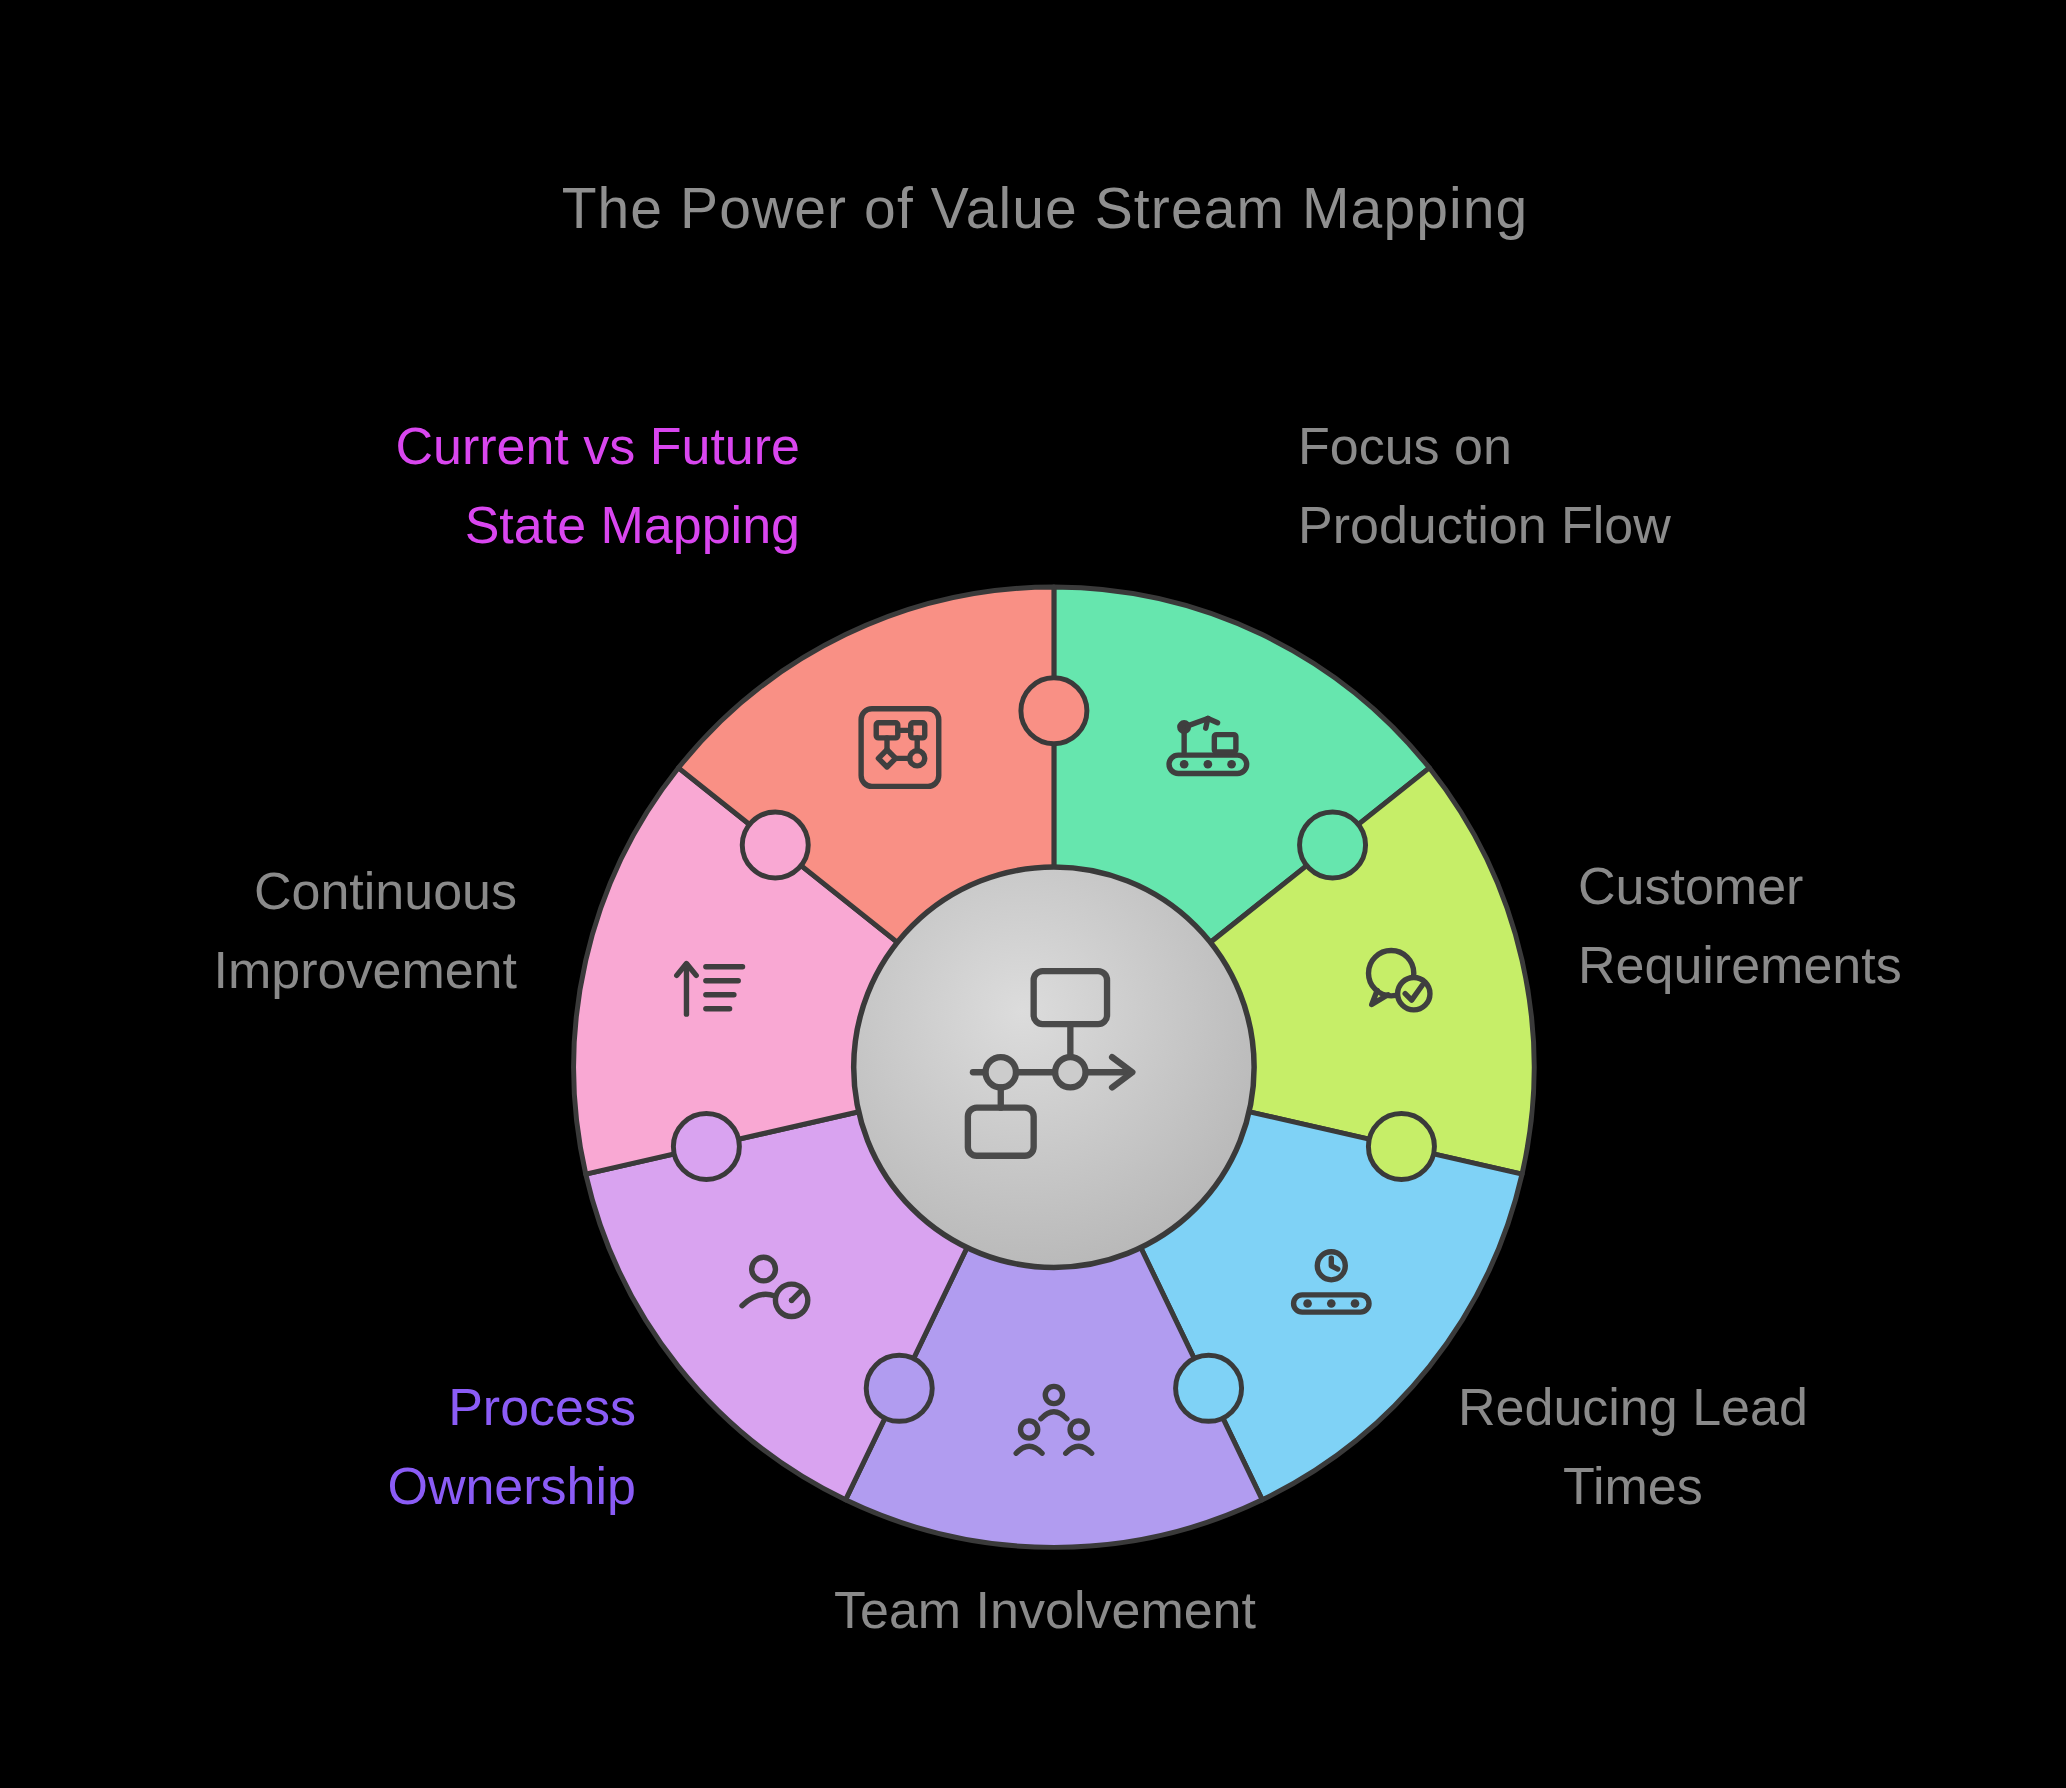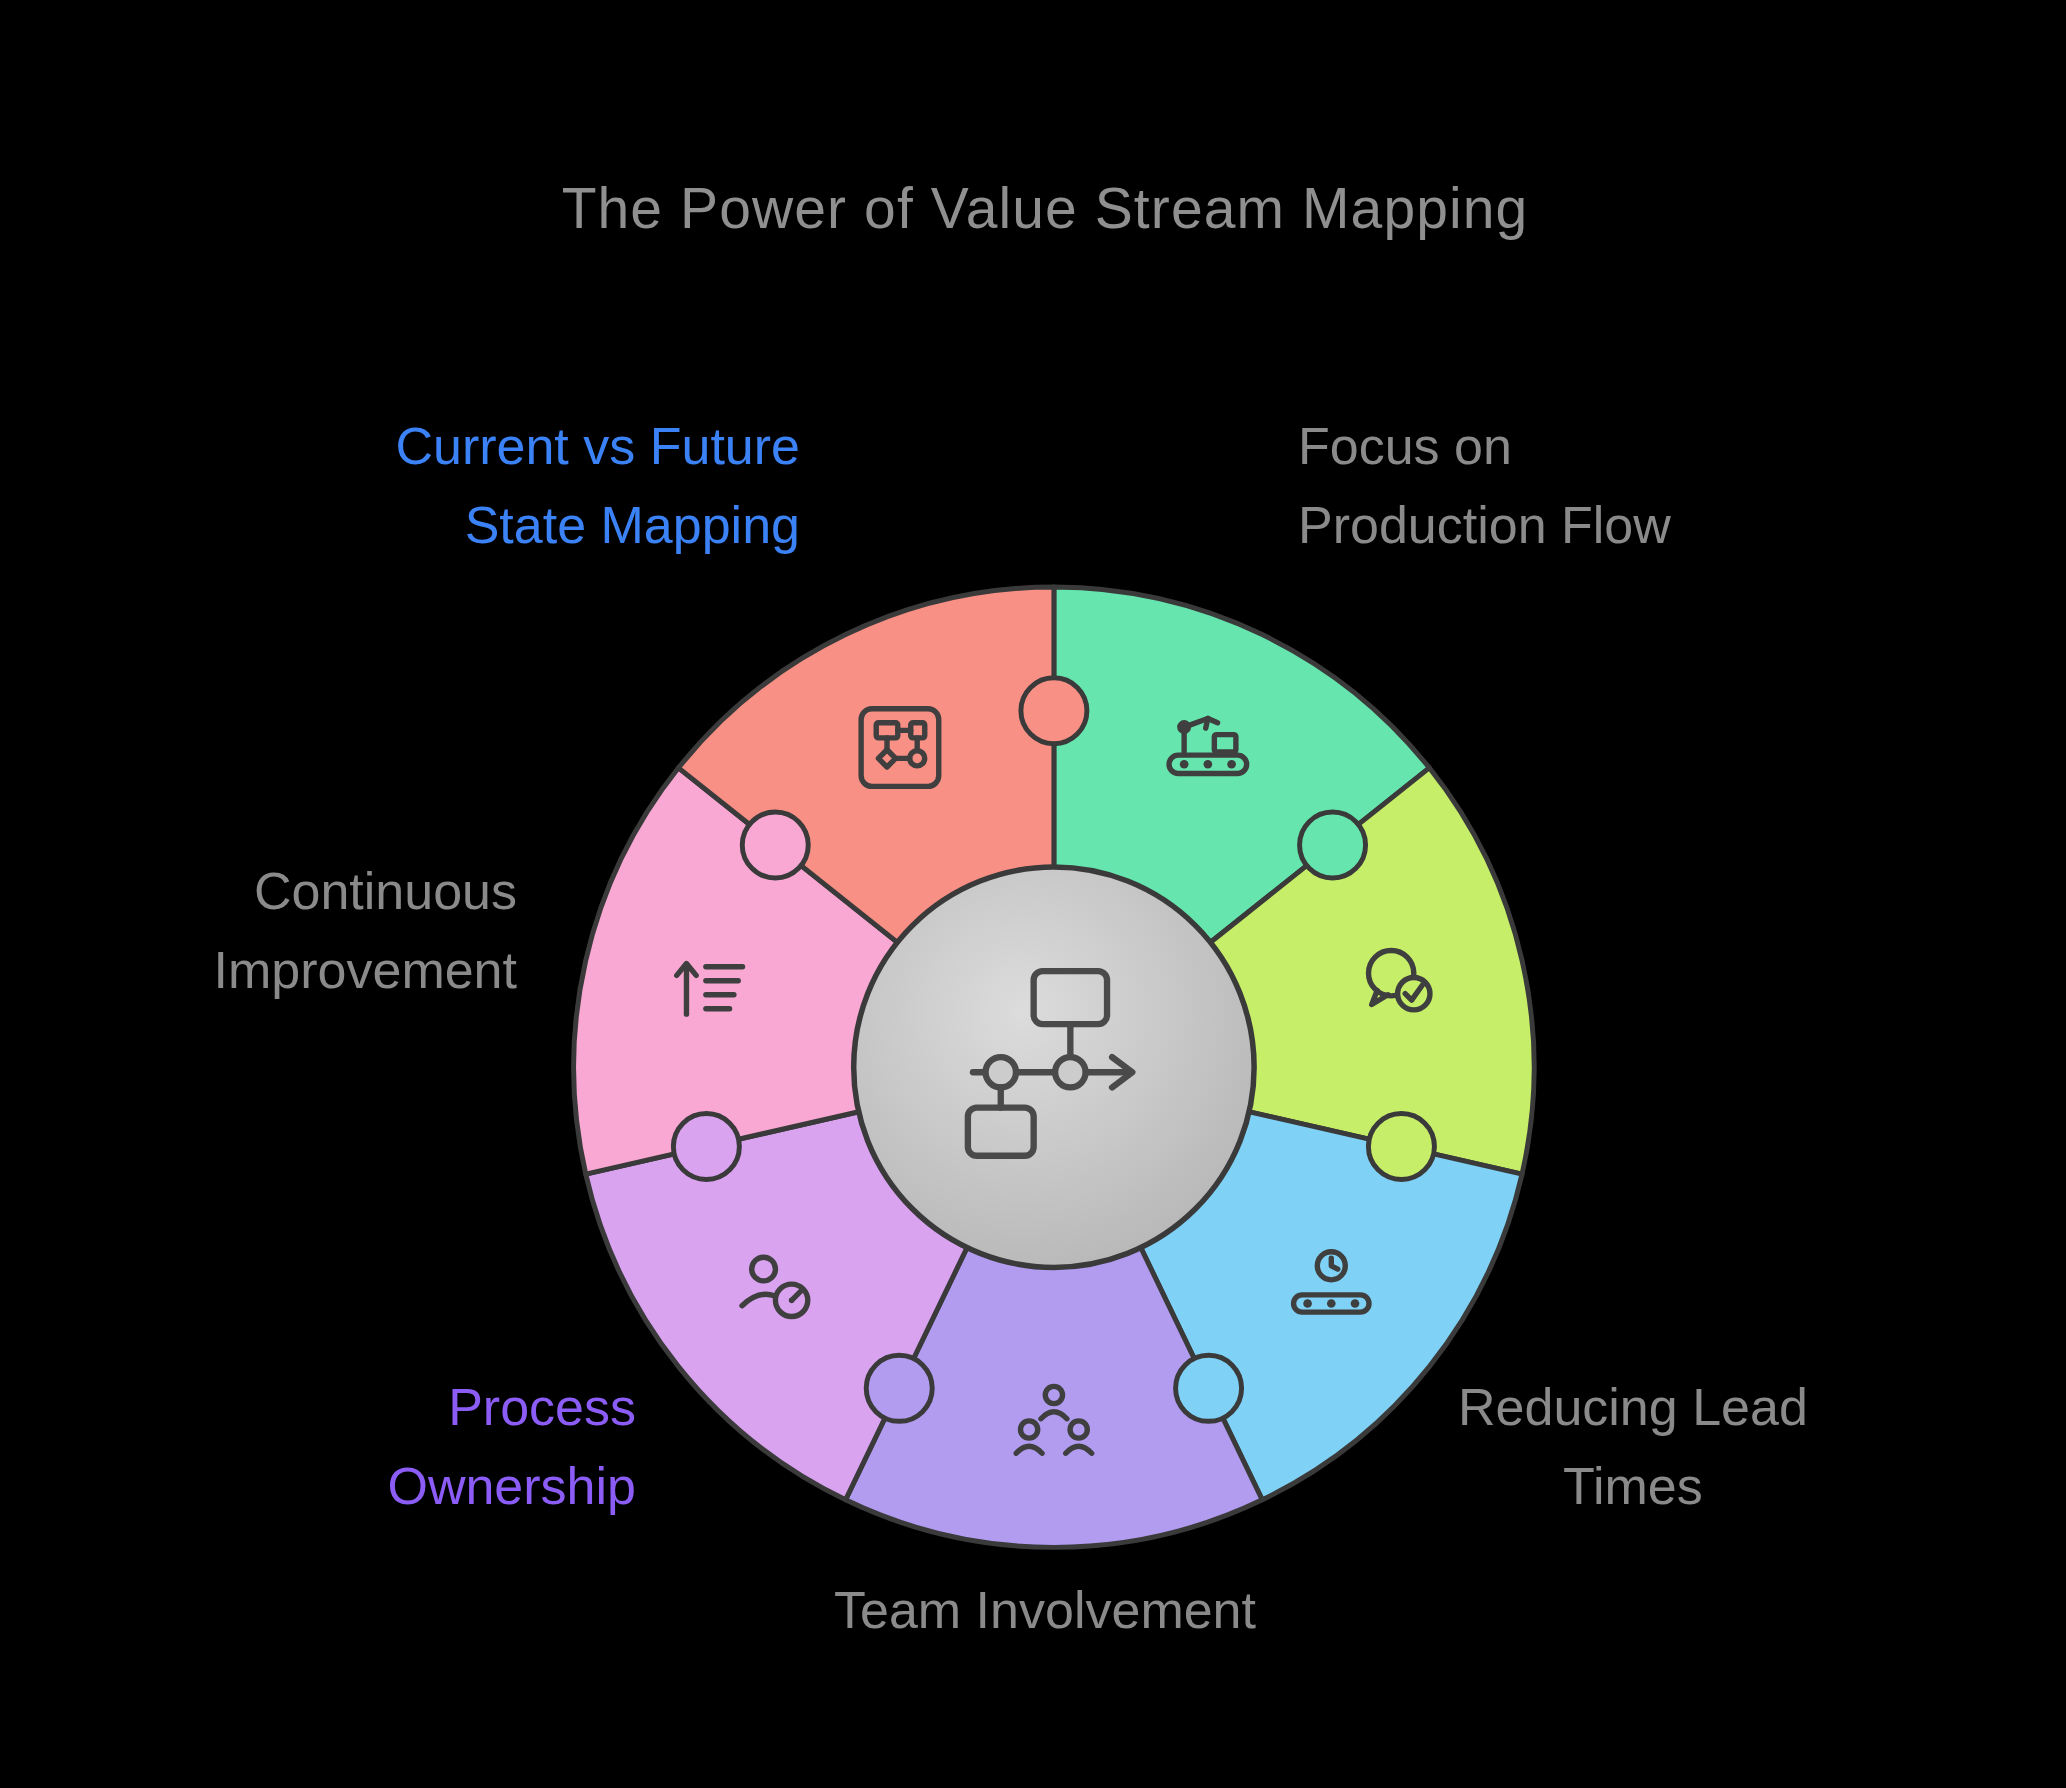--- a/index.html
+++ b/index.html
@@ -140,24 +140,26 @@
           <path d="M66 41 V51"></path>
        <path d="M38 52 L46 60 L38 68 L30 60 Z"></path>
        <circle cx="66" cy="60" r="7"></circle>
        <path d="M46 60 H59"></path>
      </g>
       </g>
     </svg>
 
   <div class="title" style="color: rgb(143, 143, 143);">The Power of Value Stream Mapping</div>
 
-  <div class="seg-label pos-current" style="color: #3b82f6; text-align: right;">Current vs Future
+  <div class="seg-label pos-current" style="color: #d946ef; text-align: right;">Current vs Future
 State Mapping</div>
   <div class="seg-label pos-focus" style="color: rgb(138, 138, 138);">Focus on
 Production Flow</div>
+  <div class="seg-label pos-customer" style="color: rgb(138, 138, 138);">Customer
+Requirements</div>
   <div class="seg-label pos-continuous" style="color: rgb(138, 138, 138); margin-left: 6px;">Continuous
 Improvement</div>
   <div class="seg-label pos-ownership" style="color: #8b5cf6;">Process
 Ownership</div>
   <div class="seg-label pos-lead" style="color: rgb(138, 138, 138);">Reducing Lead
 Times</div>
   <div class="seg-label pos-team" style="color: rgb(138, 138, 138);">Team Involvement</div>
 
 </div>
 

